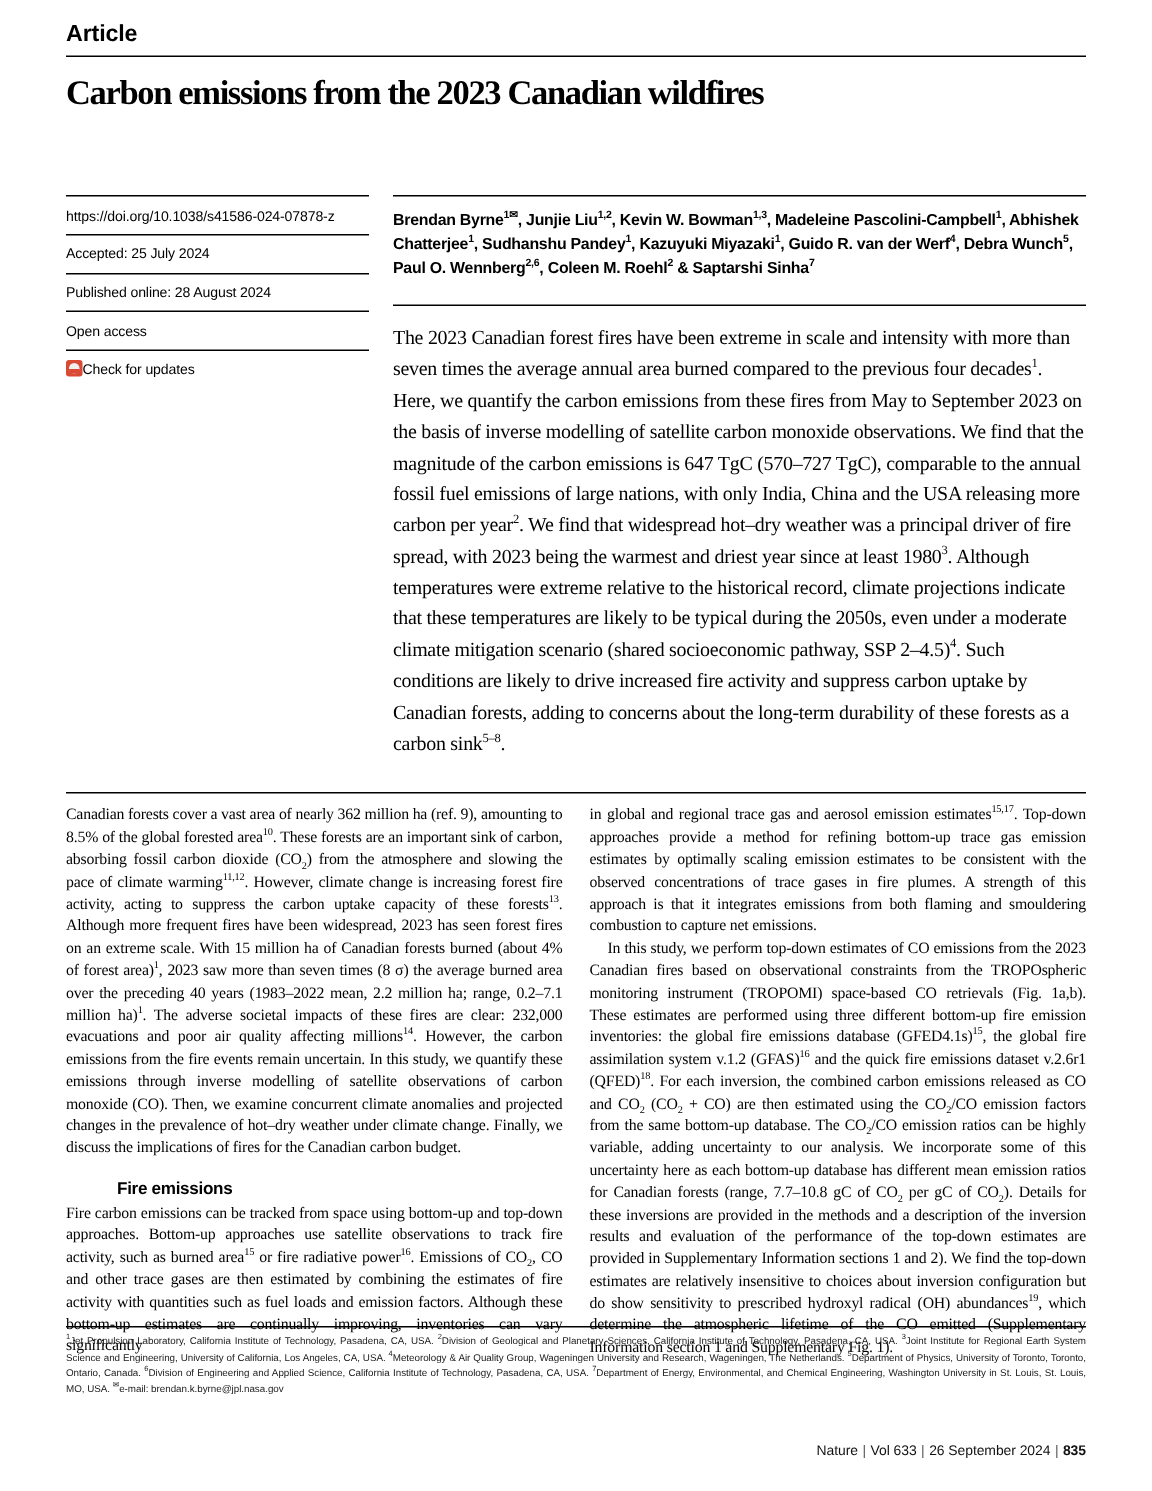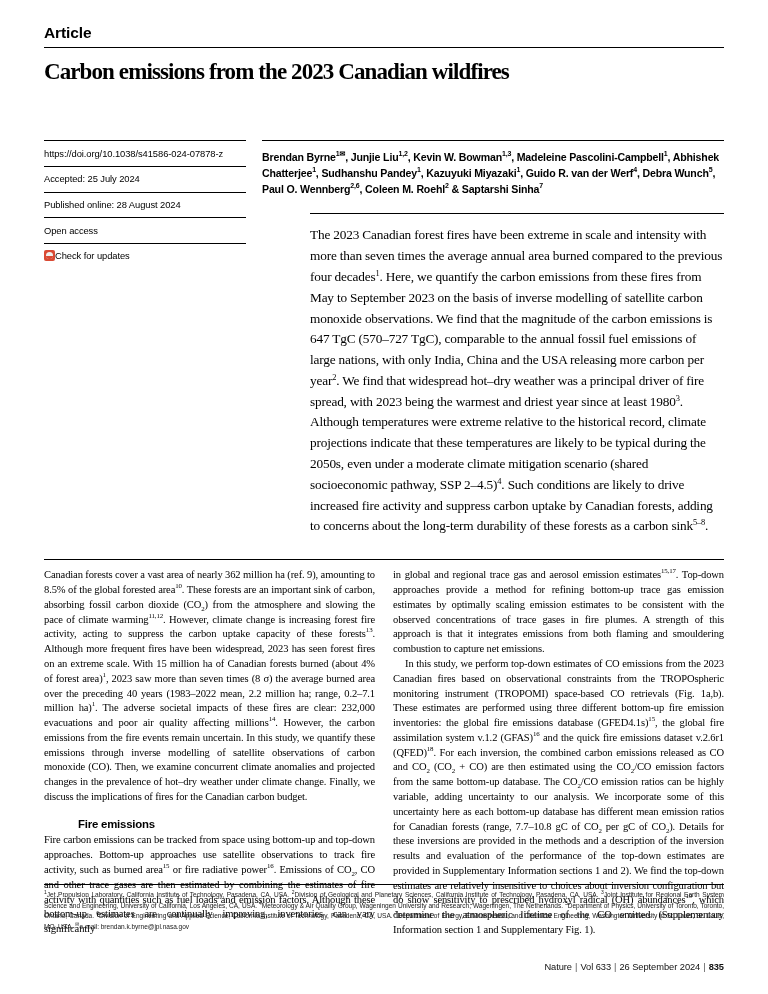--- a/index.html
+++ b/index.html
@@ -18,21 +18,21 @@
   .page {
     position: relative;
     width: 768px;
     height: 994px;
     box-sizing: border-box;
     padding: 0 44px;
   }
 
   
   .kicker-wrap {
-    padding-top: 24px;
+    padding-top: 14px;
   }
   .kicker {
     font-family: "Liberation Sans", sans-serif;
     font-weight: bold;
     font-size: 15.5px;
     letter-spacing: -0.1px;
     line-height: 1.1;
     padding-bottom: 6px;
   }
   .rule-title {
@@ -134,21 +134,20 @@
   }
   .abstract {
     border-top: 0.9px solid #000;
     margin-top: 16px;
     padding-top: 11px;
     font-family: "Liberation Serif", serif;
     font-size: 13.3px;
     line-height: 1.565;
     letter-spacing: -0.18px;
     text-align: left;
-    margin-left: 48px;
   }
   .abstract sup {
     font-size: 8.4px;
     vertical-align: super;
     line-height: 0;
   }
 
   
   .body-rule {
     border-top: 0.9px solid #000;

